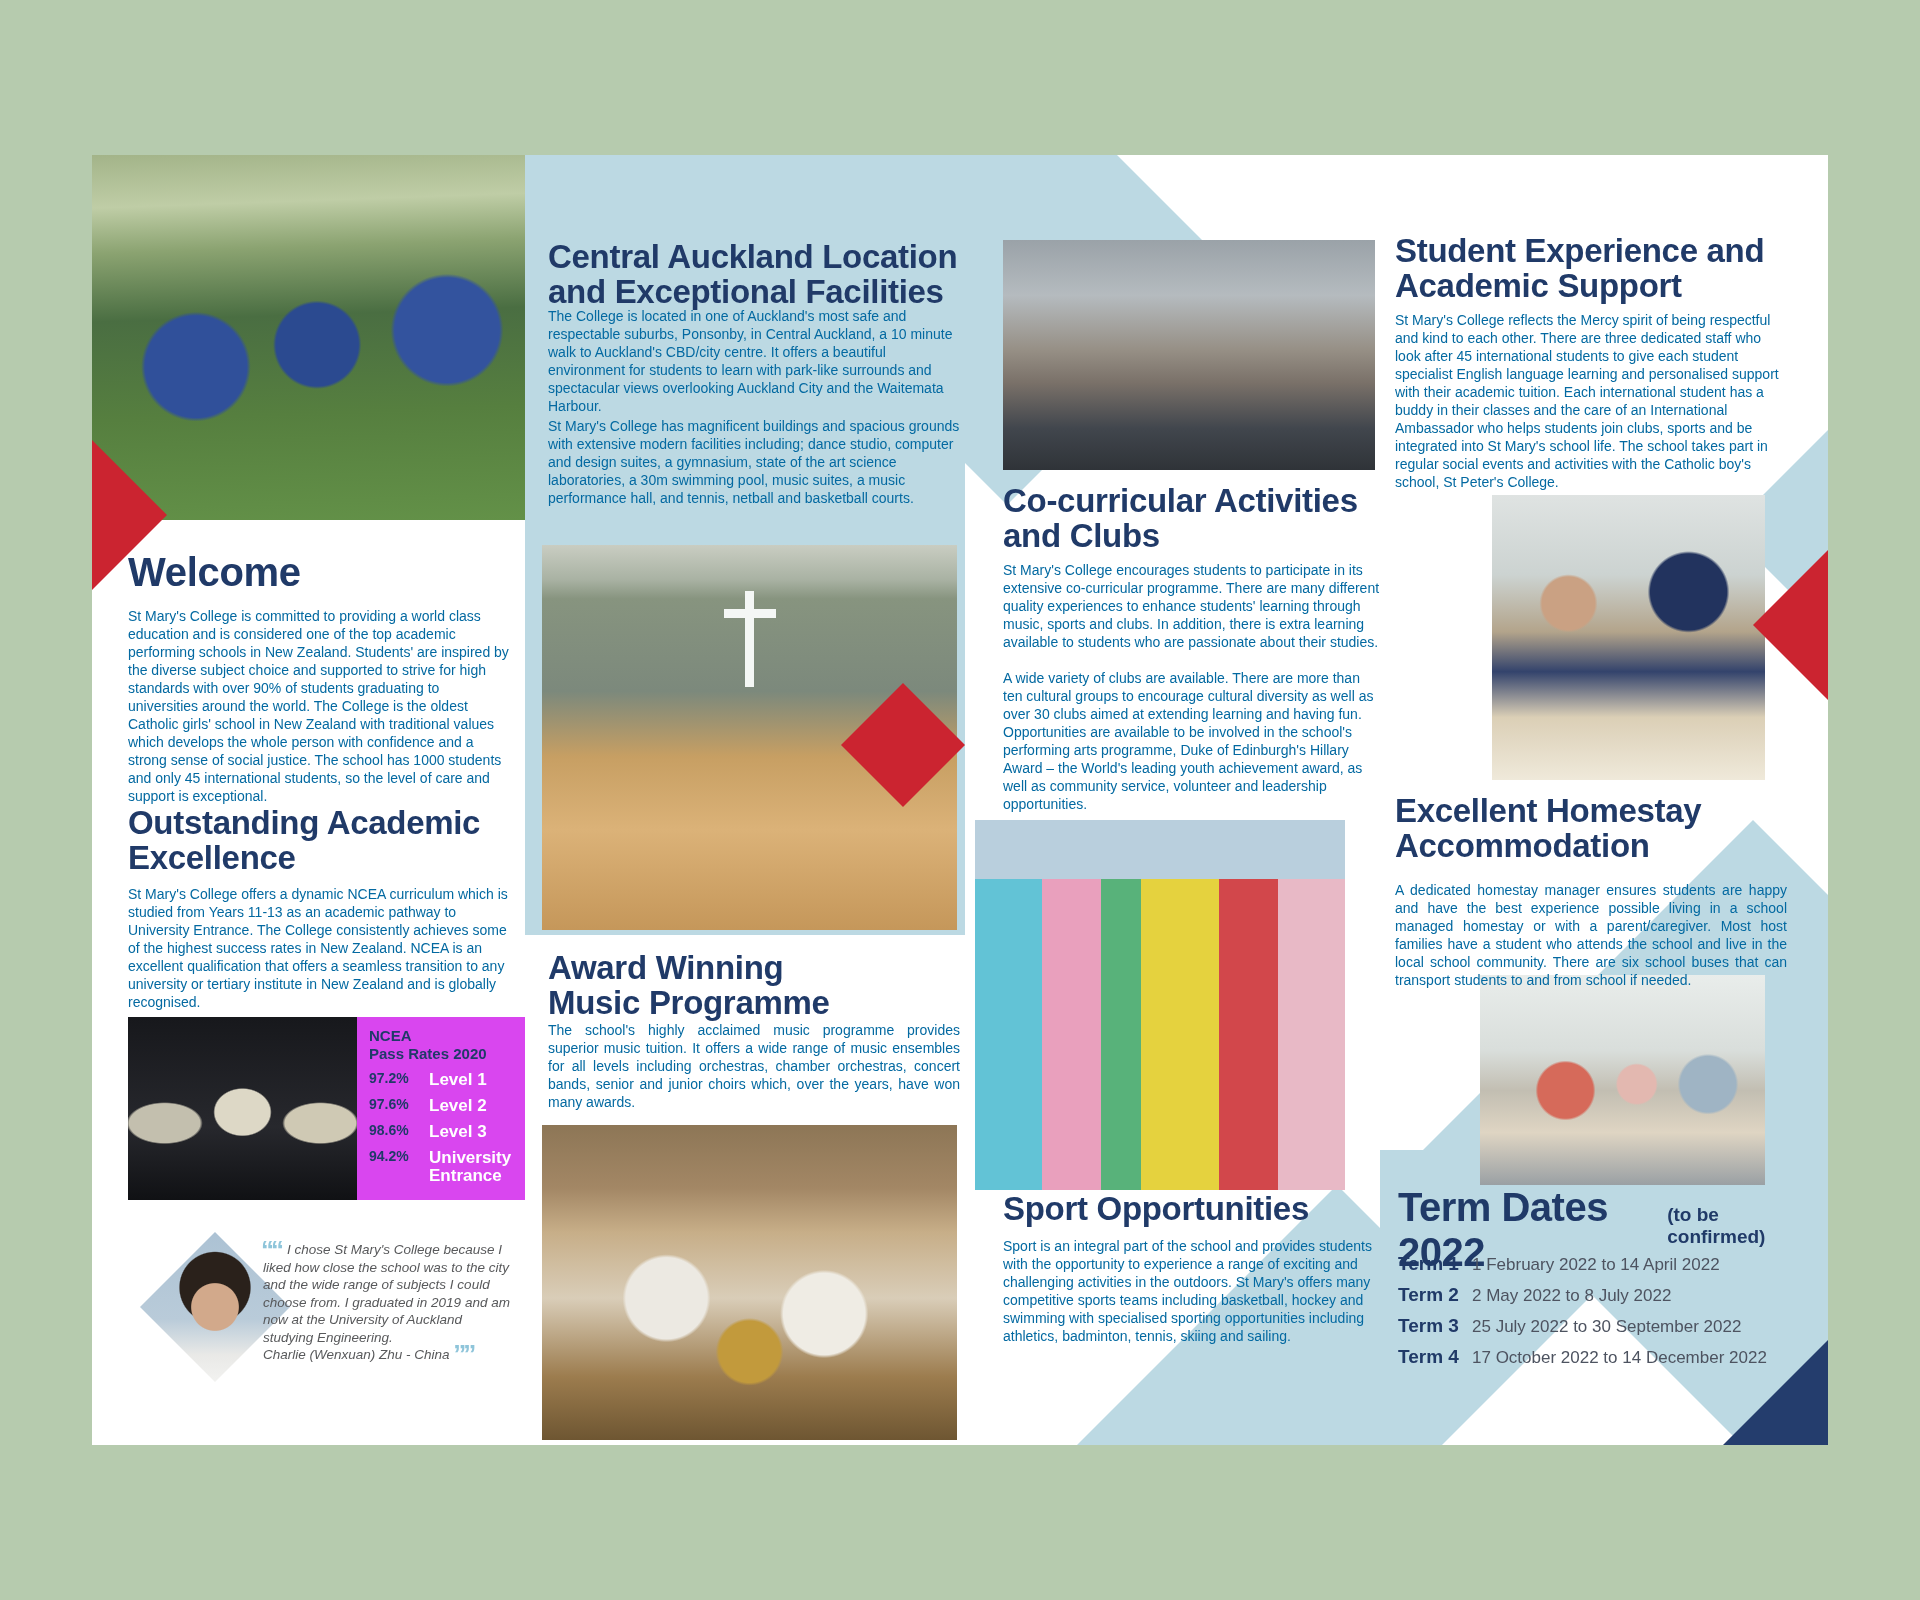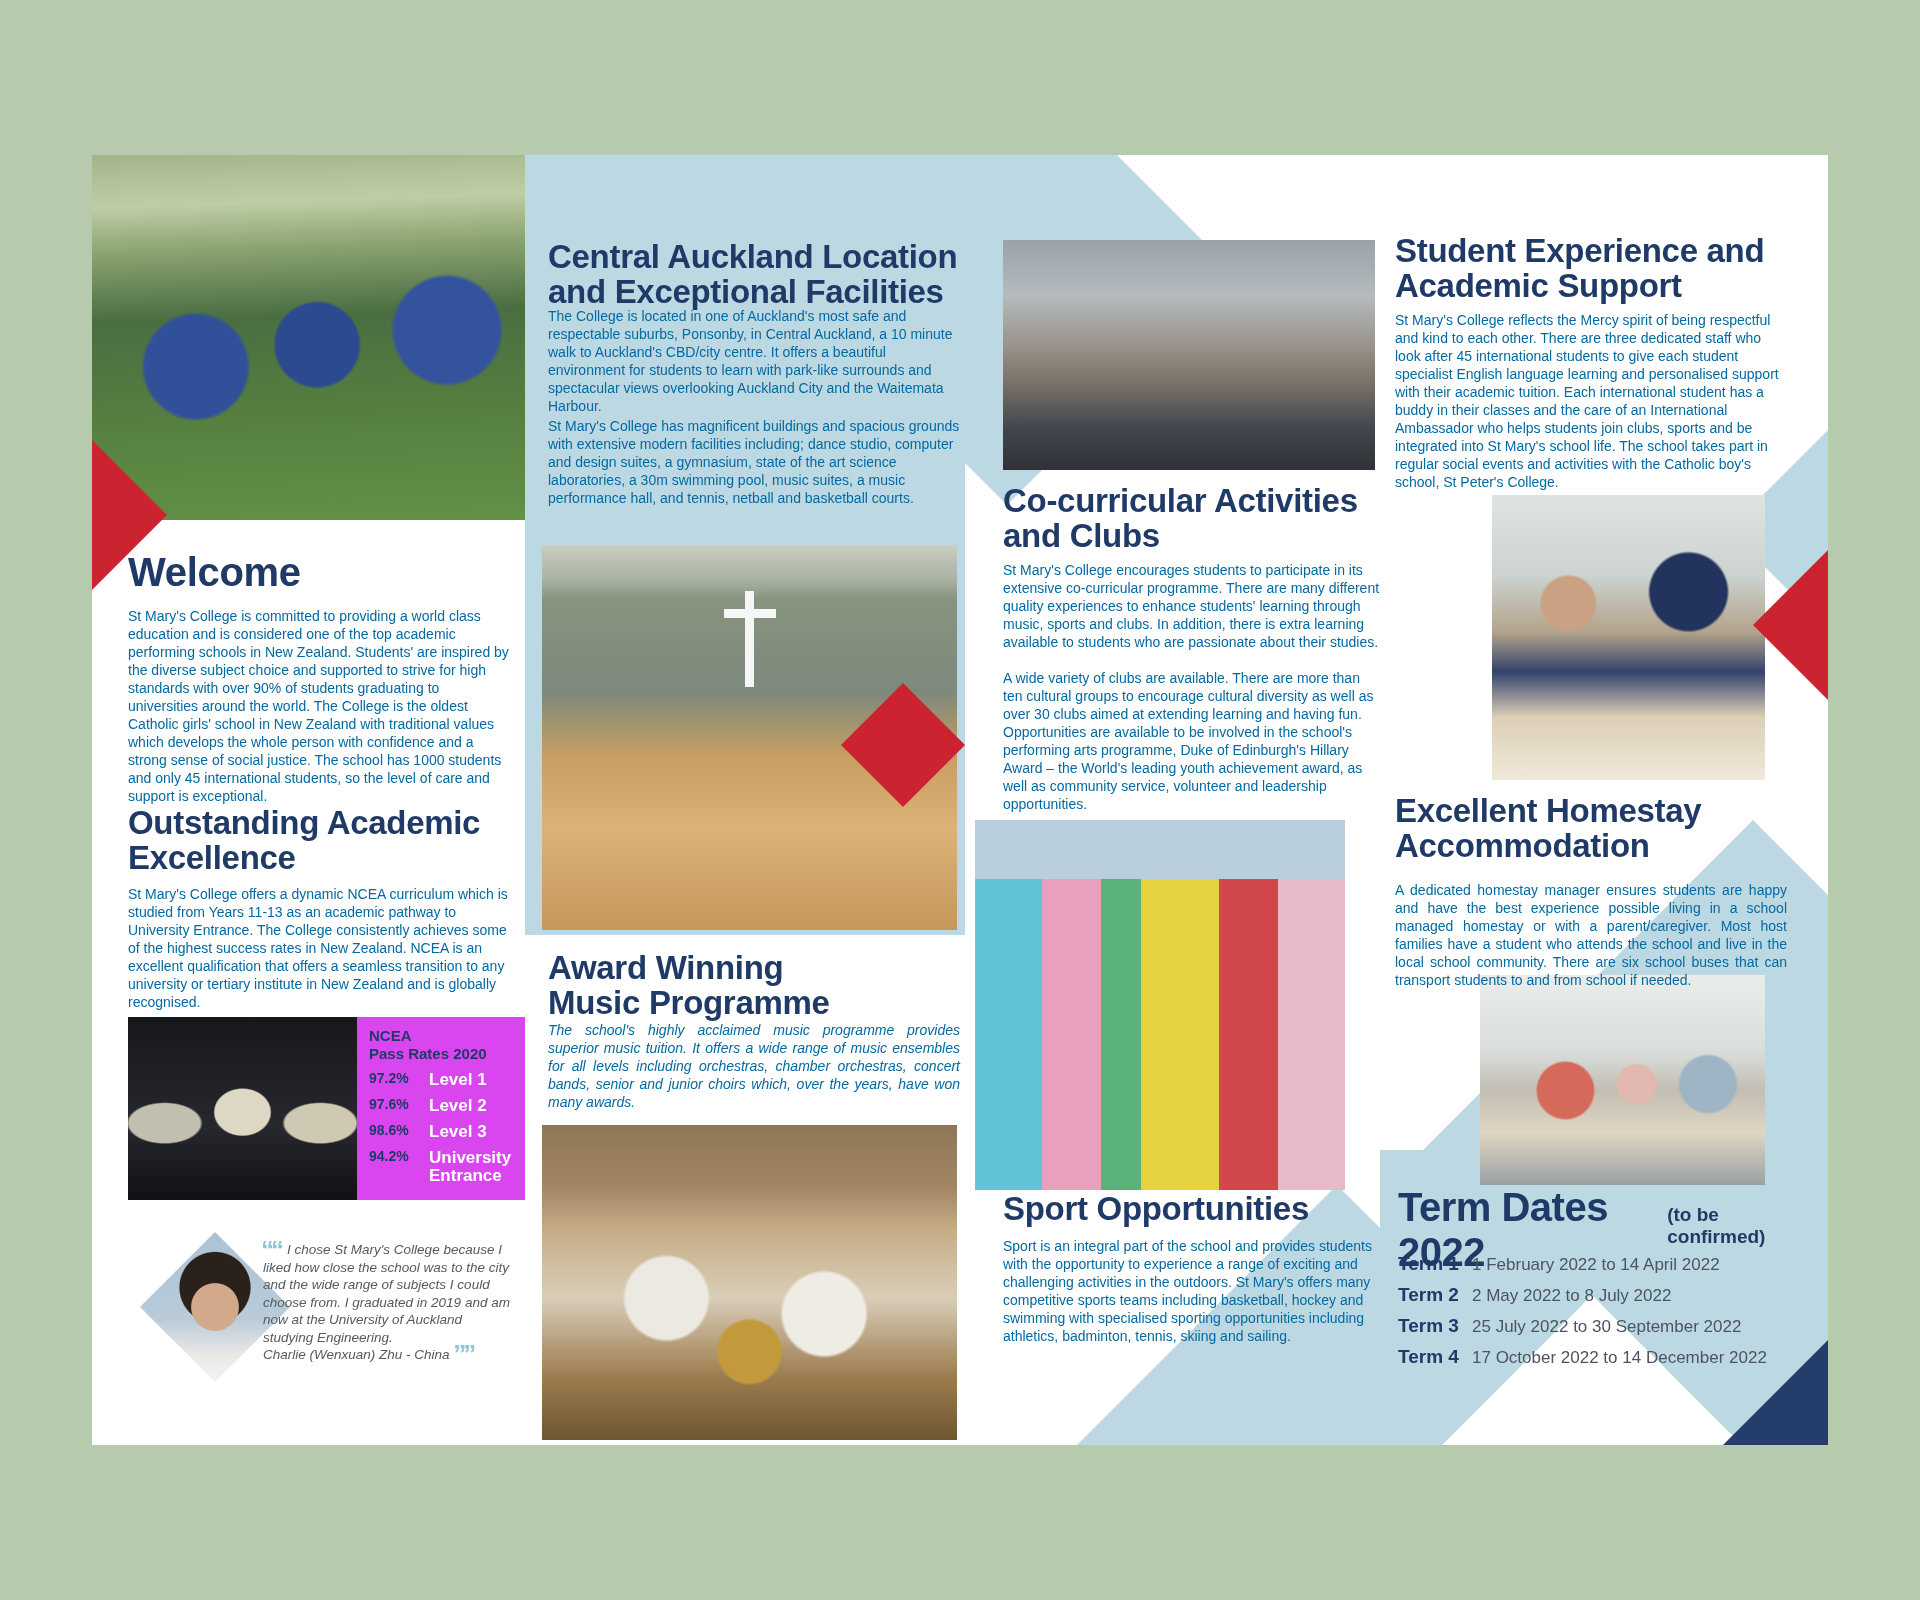--- a/index.html
+++ b/index.html
@@ -108,21 +108,21 @@
   #quote-block{left:171px;top:1086px;width:252px;color:#58595b;font-style:italic;
     font-size:13.5px;line-height:17.5px;}
   .qmark{color:#8fc5da;font-weight:bold;font-style:normal;font-size:26px;line-height:14px;
     vertical-align:-4px;letter-spacing:-3px;}
   .qopen{float:left;margin:2px 6px 0 -2px;}
 
   #loc-h{left:456px;top:84px;width:420px;}
   #loc-p1{left:456px;top:152px;width:412px;}
   #loc-p2{left:456px;top:262px;width:412px;}
   #music-h{left:456px;top:795px;width:420px;}
-  #music-p{left:456px;top:866px;width:412px;font-style:italic;}
+  #music-p{left:456px;top:866px;width:412px;}
 
   #cocur-h{left:911px;top:328px;width:384px;}
   #cocur-p1{left:911px;top:406px;width:380px;}
   #cocur-p2{left:911px;top:514px;width:380px;}
   #sport-h{left:911px;top:1036px;width:384px;}
   #sport-p{left:911px;top:1082px;width:380px;}
 
   #exp-h{left:1303px;top:78px;width:396px;}
   #exp-p{left:1303px;top:156px;width:392px;}
   #home-h{left:1303px;top:638px;width:396px;}

